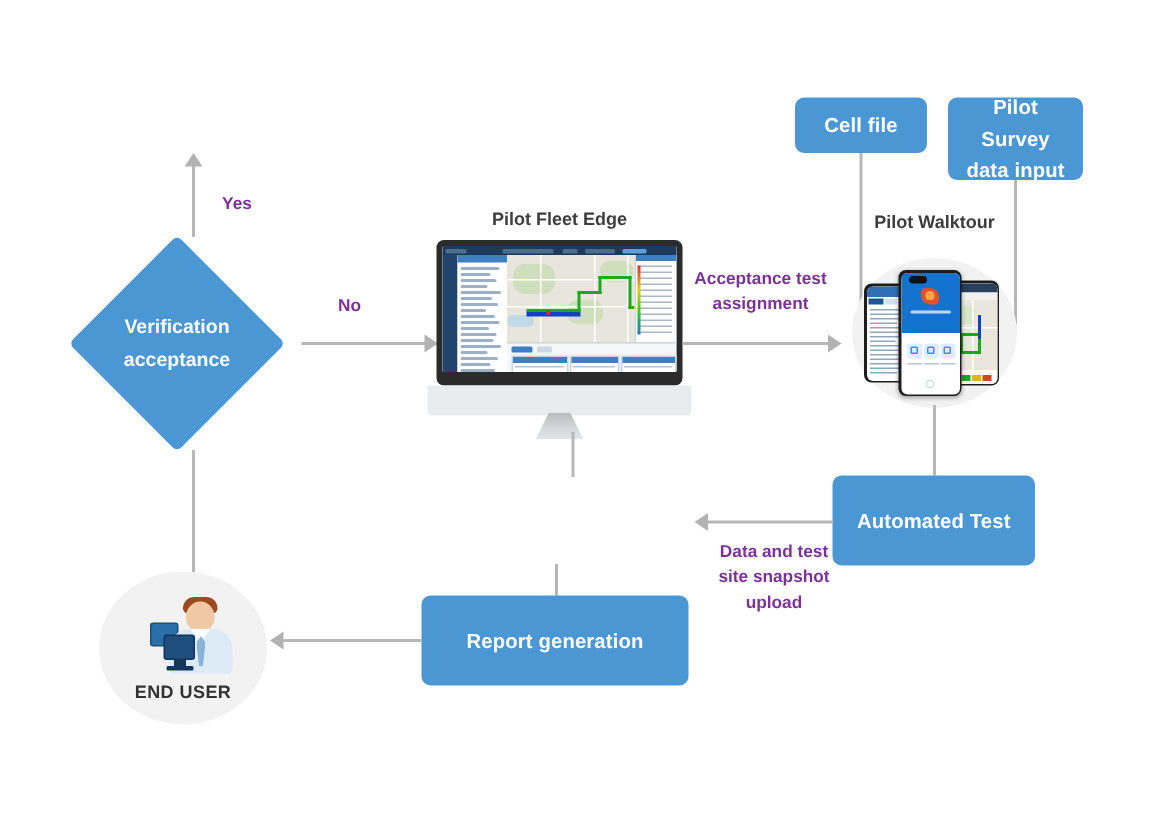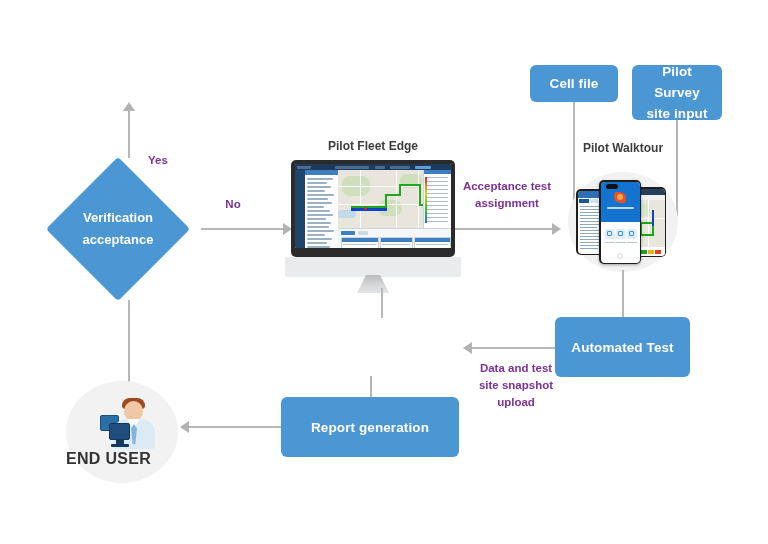--- a/index.html
+++ b/index.html
@@ -306,22 +306,22 @@
     width: 112px;
     height: 102px;
     background: #f2f2f2;
     border-radius: 50%;
   }
   .eu-label {
     position: absolute;
     left: 0;
     bottom: 15px;
     width: 100%;
-    text-align: left;
-    font-size: 16px;
+    text-align: center;
+    font-size: 12px;
     font-weight: bold;
     color: #333333;
     letter-spacing: .3px;
   }
   .eu-person {
     position: absolute;
     left: 34px;
     top: 16px;
     width: 56px;
     height: 52px;
@@ -364,21 +364,21 @@
 </style>
 </head>
 <body>
 
 <div id="canvas">
 
 
   <div class="line-v" style="left:128px; top:104px; height:54px;"></div>
   <div class="arrow-head arrow-up" style="left:123px; top:102px;"></div>
 
-  <div class="edge-label" style="left:134px; top:128px; width:48px;margin-top:24px;">Yes</div>
+  <div class="edge-label" style="left:134px; top:128px; width:48px;">Yes</div>
 
   <div class="diamond-wrap">
     <div class="diamond-shape"></div>
     <div class="diamond-label">
       <span>Verification</span>
       <span>acceptance</span>
     </div>
   </div>
 
   <div class="line-h" style="left:201px; top:228px; width:84px;"></div>
@@ -498,21 +498,21 @@
   <div class="edge-label" style="left:459px; top:178px; width:96px;">Acceptance test
 assignment</div>
 
   <div class="fbox" id="box-cell-file" style="left:530px; top:65px; width:88px; height:37px;">
     <span>Cell file</span>
   </div>
   <div class="line-v" style="left:573px; top:102px; height:103px;"></div>
 
   <div class="fbox" id="box-site-survey" style="left:632px; top:65px; width:90px; height:55px; flex-direction:column;">
     <span>Pilot Survey</span>
-    <span>site input</span>
+    <span>data input</span>
   </div>
   <div class="line-v" style="left:676px; top:120px; height:96px;"></div>
 
   <div class="caption" style="left:568px; top:141px; width:110px;">Pilot Walktour</div>
 
   <div class="phones-circle">
 
     <div class="phone" id="phone-left">
       <div class="phone-inner">
         <div class="pl-head"></div>

